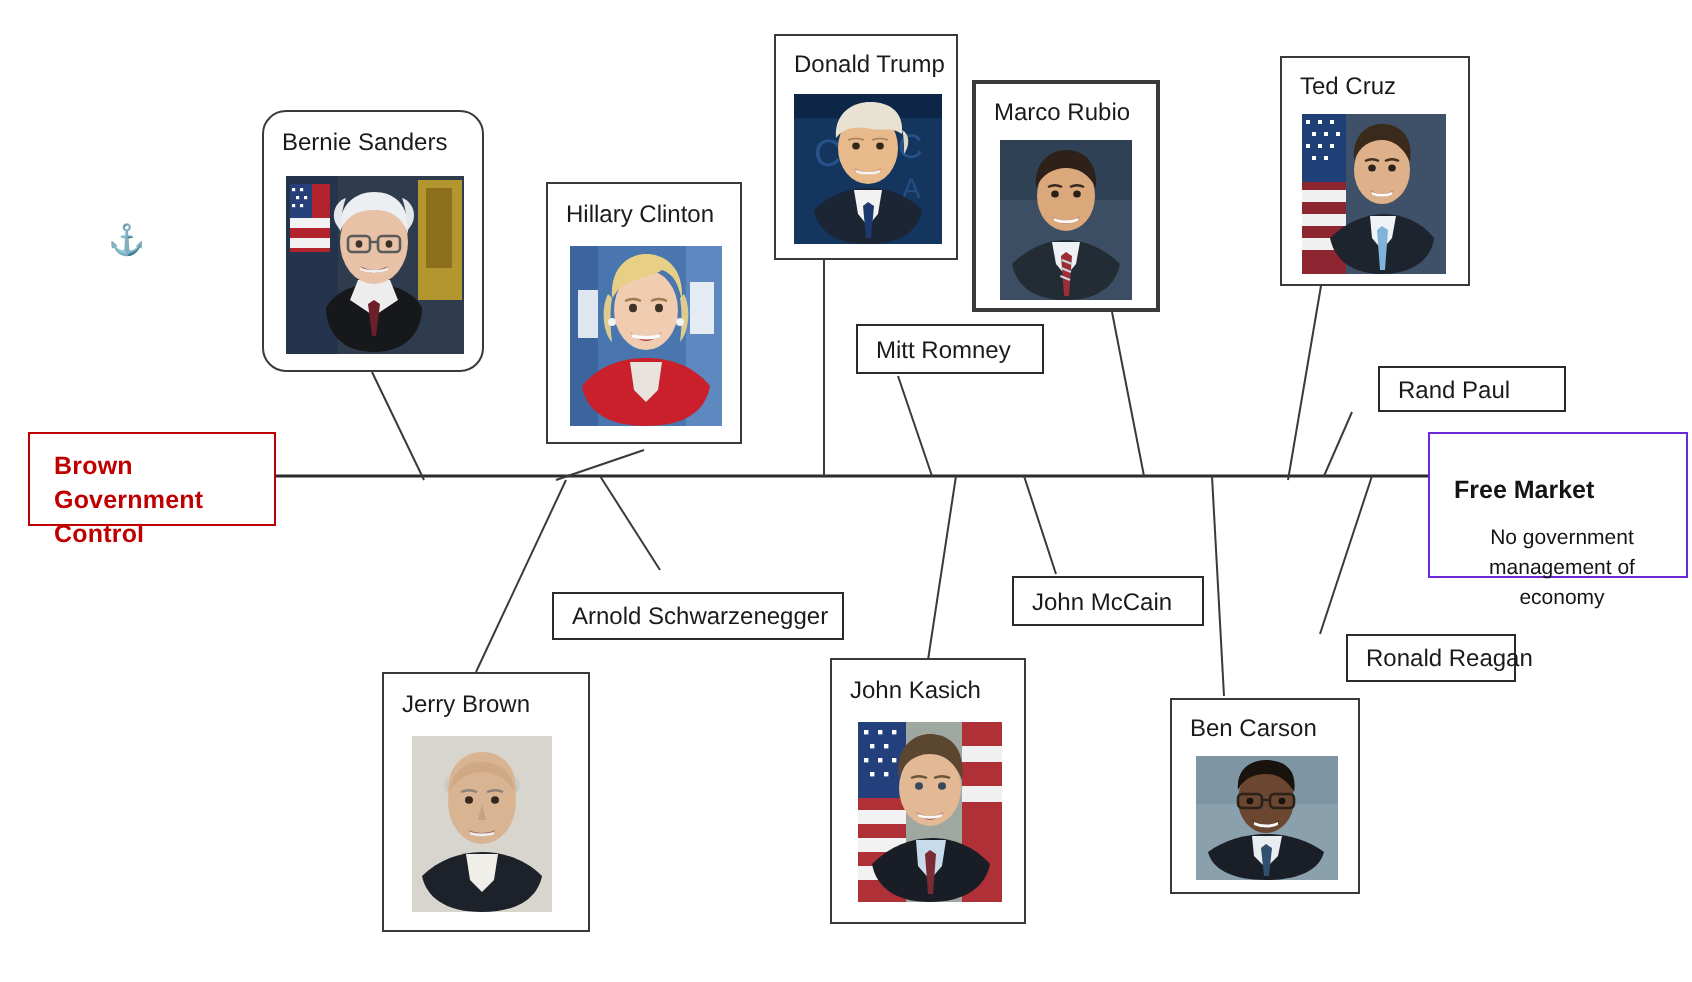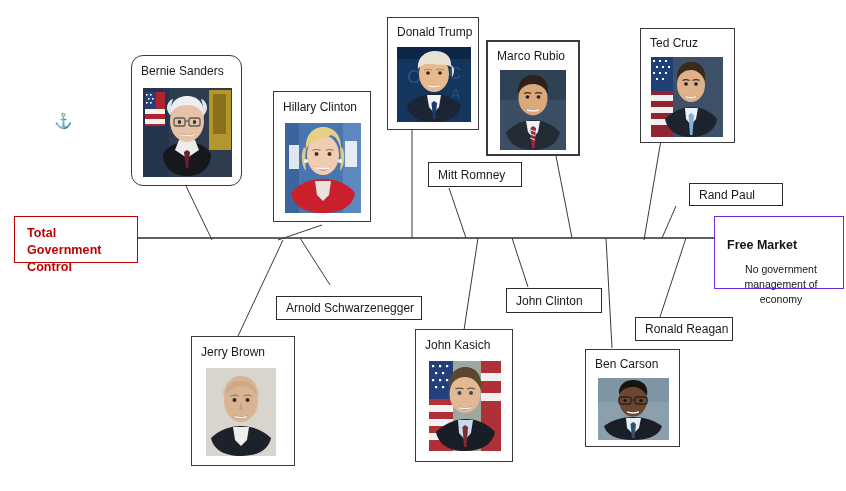--- a/index.html
+++ b/index.html
@@ -131,21 +131,21 @@
     <line x1="238" y1="336" x2="283" y2="240" stroke="#3a3a3a" stroke-width="1"></line>
     <line x1="464" y1="330" x2="478" y2="238" stroke="#3a3a3a" stroke-width="1"></line>
     <line x1="528" y1="287" x2="512" y2="238" stroke="#3a3a3a" stroke-width="1"></line>
     <line x1="612" y1="348" x2="606" y2="238" stroke="#3a3a3a" stroke-width="1"></line>
     <line x1="660" y1="317" x2="686" y2="238" stroke="#3a3a3a" stroke-width="1"></line>
   </svg>
 
   <div class="anchor-icon" style="left:54px; top:113px;">⚓</div>
 
   <div class="endbox left" style="left:14px; top:216px; width:124px; height:47px;">
-    <div class="endtitle">Total Government</div>
+    <div class="endtitle">Brown Government</div>
     <div class="endtitle">Control</div>
   </div>
 
   <div class="endbox right" style="left:714px; top:216px; width:130px; height:73px;">
     <div class="endtitle">Free Market</div>
     <div class="endsub">No government</div>
     <div class="endsub" style="margin-top:0;">management of economy</div>
   </div>
 
   <div class="labelbox" style="left:428px; top:162px; width:94px; height:25px;">
@@ -154,24 +154,24 @@
 
   <div class="labelbox" style="left:669px; top:183px; width:94px; height:23px;margin-left:20px;">
     <span>Rand Paul</span>
   </div>
 
   <div class="labelbox" style="left:276px; top:296px; width:146px; height:24px;">
     <span>Arnold Schwarzenegger</span>
   </div>
 
   <div class="labelbox" style="left:506px; top:288px; width:96px; height:25px;">
-    <span>John Clinton</span>
-  </div>
-
-  <div class="labelbox" style="left:635px; top:317px; width:98px; height:24px;">
+    <span>John McCain</span>
+  </div>
+
+  <div class="labelbox" style="left:673px; top:317px; width:85px; height:24px;">
     <span>Ronald Reagan</span>
   </div>
 
   <div class="card" style="left:131px; top:55px; width:111px; height:131px;border-radius:12px;">
     <div class="cardlabel" style="top:8px;">Bernie Sanders</div>
     <div class="photo" style="left:11px; top:32px; width:89px; height:89px;">
       <svg class="px" viewBox="0 0 89 89" preserveAspectRatio="none">
         <rect x="0" y="0" width="89" height="89" fill="#2e3c4e"></rect>
         <rect x="0" y="0" width="26" height="89" fill="#23344c"></rect>
         <rect x="2" y="4" width="20" height="34" fill="#b2232d"></rect>

